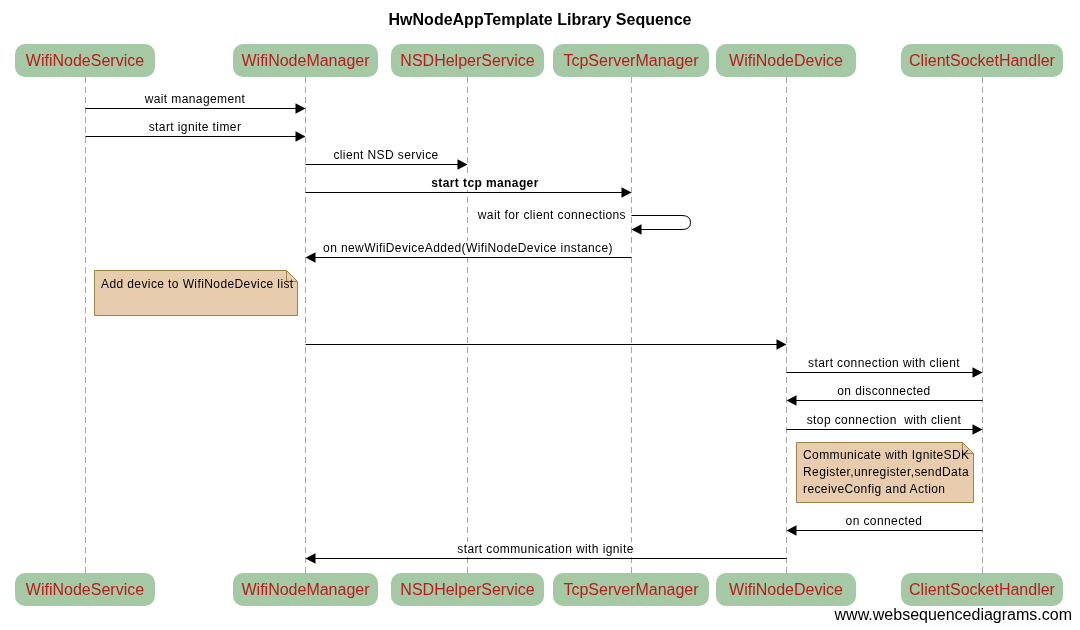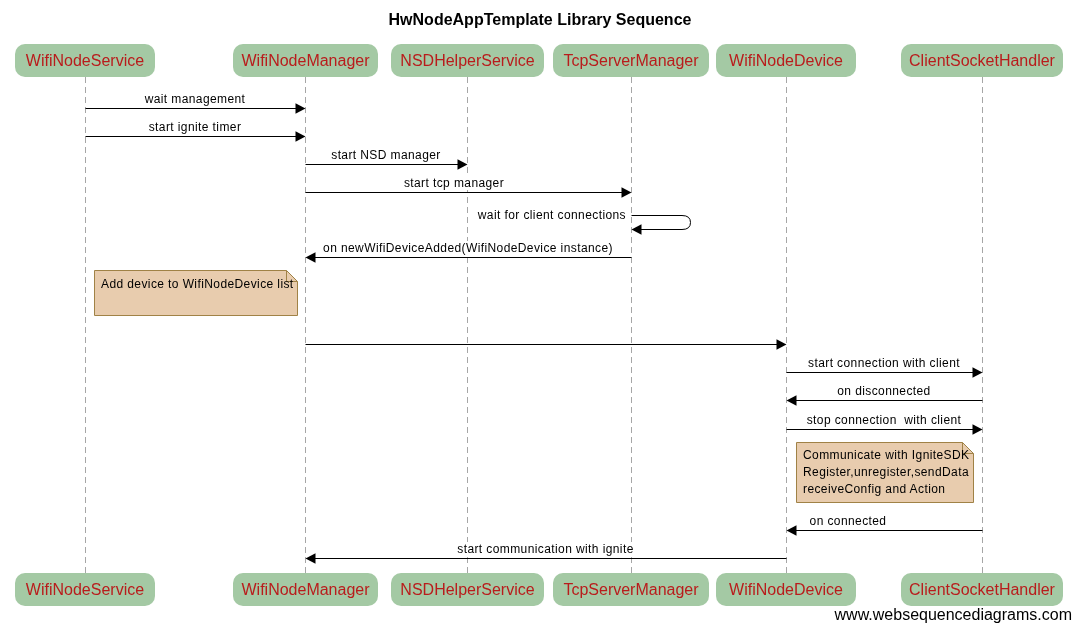--- a/index.html
+++ b/index.html
@@ -126,28 +126,28 @@
 
   <div class="actor" style="left:15px;  top:573px; width:140px;">WifiNodeService</div>
   <div class="actor" style="left:233px; top:573px; width:145px;">WifiNodeManager</div>
   <div class="actor" style="left:391px; top:573px; width:153px;">NSDHelperService</div>
   <div class="actor" style="left:553px; top:573px; width:156px;">TcpServerManager</div>
   <div class="actor" style="left:716px; top:573px; width:140px;">WifiNodeDevice</div>
   <div class="actor" style="left:901px; top:573px; width:162px;">ClientSocketHandler</div>
 
   <div class="msg" style="left:85px;  top:92px;  width:220px;"><span>wait management</span></div>
   <div class="msg" style="left:85px;  top:120px; width:220px;"><span>start ignite timer</span></div>
-  <div class="msg" style="left:305px; top:148px; width:162px;"><span>start NSD manager</span></div>
-  <div class="msg" style="left:291px; top:176px; width:326px;"><span>start tcp manager</span></div>
+  <div class="msg" style="left:305px; top:148px; width:162px;"><span>client NSD service</span></div>
+  <div class="msg" style="left:322px; top:176px; width:326px;font-weight:bold;"><span>start tcp manager</span></div>
   <div class="msg right-align" style="left:429px; top:208px; width:200px;"><span>wait for client connections</span></div>
   <div class="msg" style="left:305px; top:241px; width:326px;"><span>on newWifiDeviceAdded(WifiNodeDevice instance)</span></div>
   <div class="msg" style="left:786px; top:356px; width:196px;"><span>start connection with client</span></div>
   <div class="msg" style="left:786px; top:384px; width:196px;"><span>on disconnected</span></div>
   <div class="msg" style="left:786px; top:413px; width:196px;"><span>stop connection  with client</span></div>
-  <div class="msg" style="left:750px; top:514px; width:196px;"><span>on connected</span></div>
+  <div class="msg" style="left:786px; top:514px; width:196px;"><span>on connected</span></div>
   <div class="msg" style="left:305px; top:542px; width:481px;"><span>start communication with ignite</span></div>
 
   <div class="note-text" style="left:101px; top:275.5px;">
     <div>Add device to WifiNodeDevice list</div>
   </div>
   <div class="note-text" style="left:803px; top:446.5px;">
     <div>Communicate with IgniteSDK</div>
     <div>Register,unregister,sendData</div>
     <div>receiveConfig and Action</div>
   </div>

